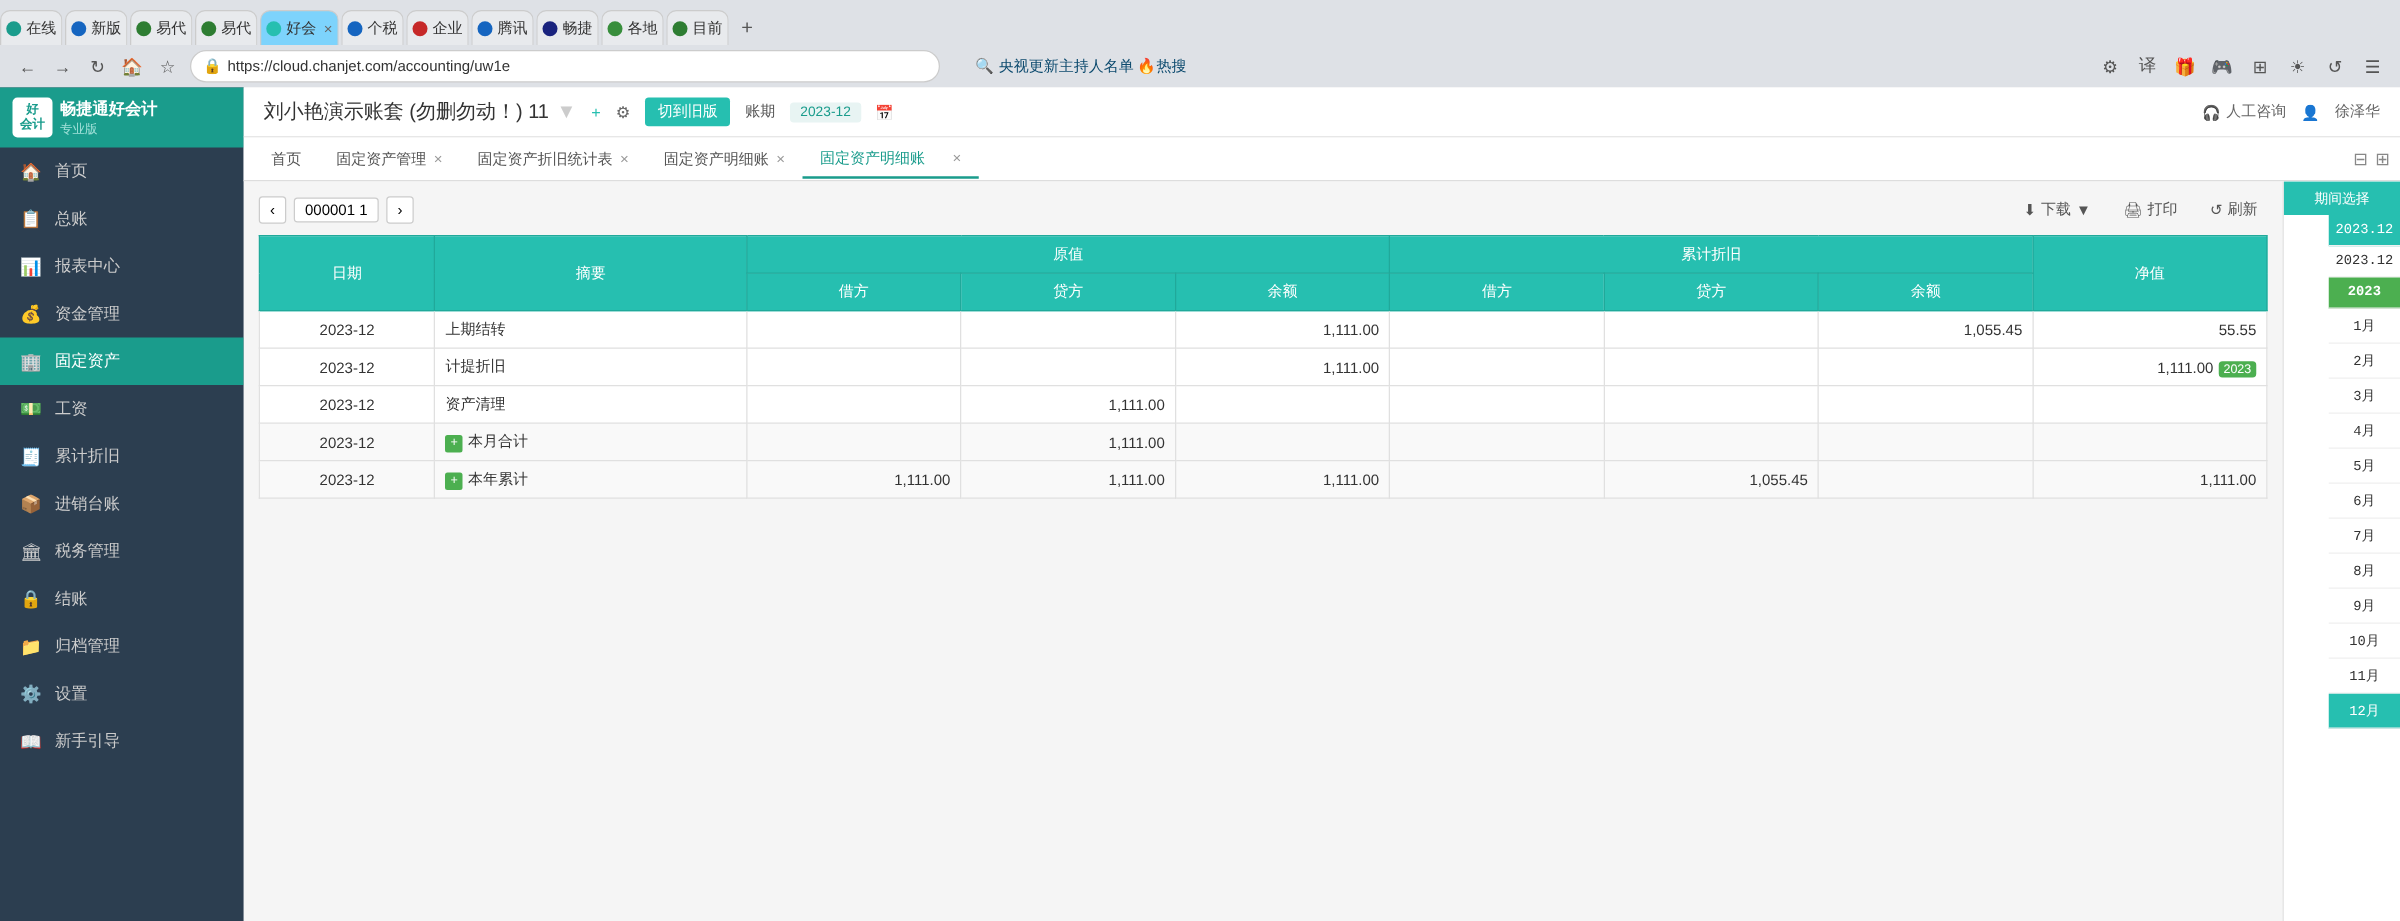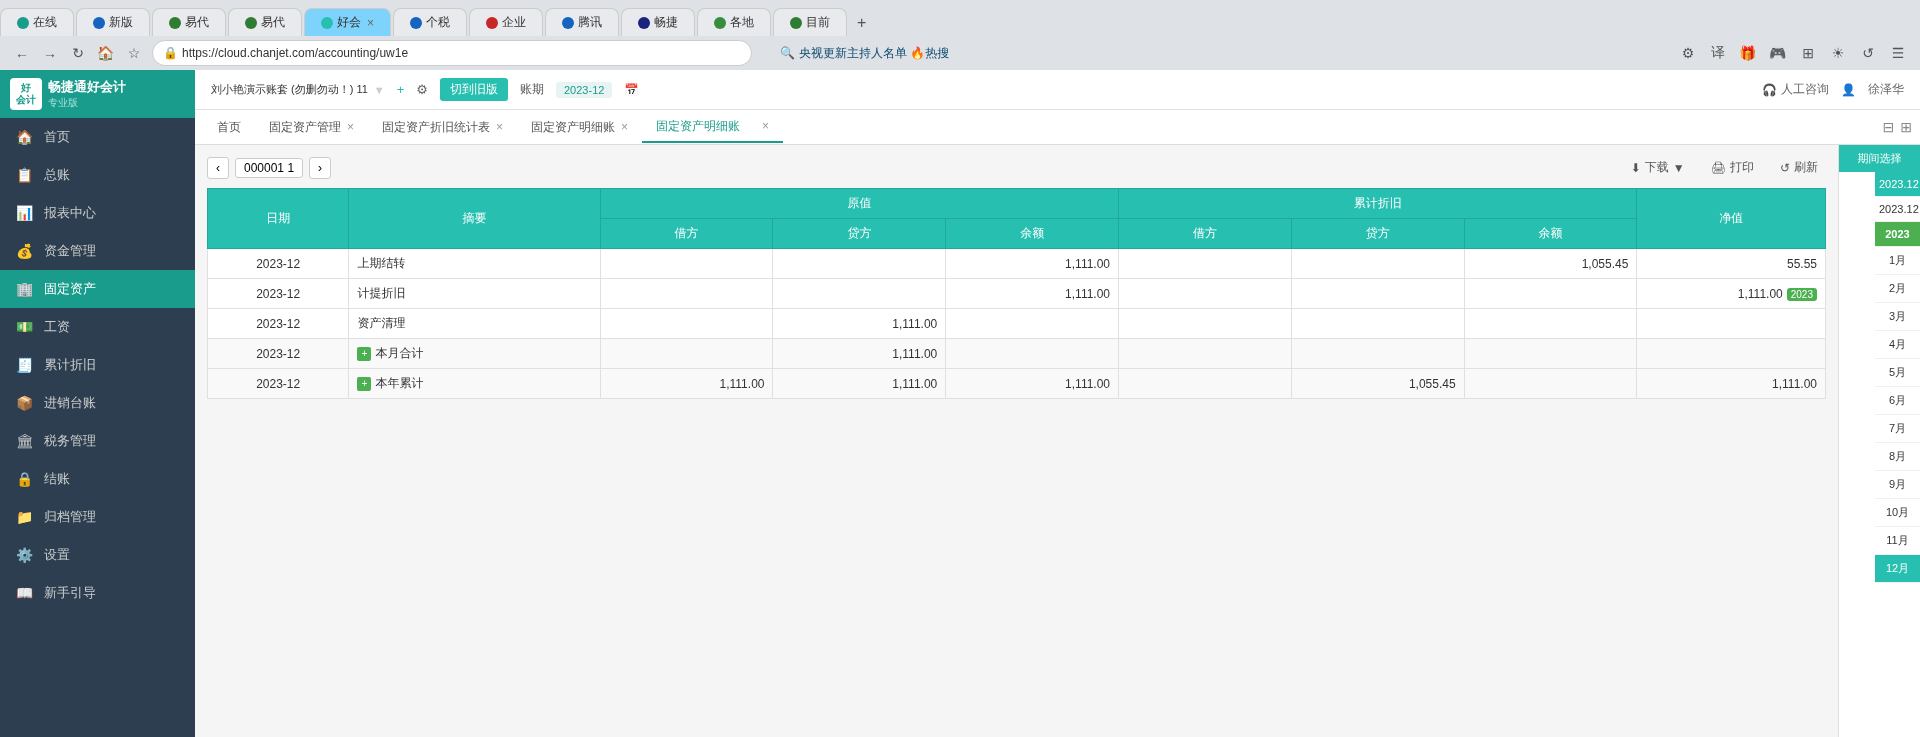--- a/index.html
+++ b/index.html
@@ -1,21 +1,21 @@
 <!DOCTYPE html>
 <html><head>
   <meta charset="utf-8">
   <style>
     * { margin: 0; padding: 0; box-sizing: border-box; }
     body { font-family: 'Microsoft YaHei', Arial, sans-serif; font-size: 12px; background: #f0f0f0; width: 1920px; height: 737px; overflow: hidden; }
 
     
     .browser-chrome { background: #dee1e6; height: 70px; }
     .tab-bar { display: flex; align-items: flex-end; height: 36px; background: #dee1e6; padding: 0 0 0 0; }
-    .tab { display: flex; align-items: center; padding: 0 16px; height: 28px; background: #e8eaed; border-radius: 8px 8px 0 0; margin-right: 2px; font-size: 12px; color: #333; cursor: pointer; border: 1px solid #ccc; border-bottom: none; white-space: nowrap; }
+    .tab { display: flex; align-items: center; padding: 0 4px; height: 28px; background: #e8eaed; border-radius: 8px 8px 0 0; margin-right: 2px; font-size: 12px; color: #333; cursor: pointer; border: 1px solid #ccc; border-bottom: none; white-space: nowrap; }
     .tab.active { background: #7dd3fc; z-index: 1; }
     .tab .close-btn { margin-left: 6px; color: #666; cursor: pointer; }
     .tab-new { padding: 4px 8px; cursor: pointer; font-size: 16px; color: #555; }
 
     .address-bar { display: flex; align-items: center; height: 34px; background: #dee1e6; padding: 4px 12px; gap: 8px; }
     .nav-btn { width: 20px; height: 20px; display: flex; align-items: center; justify-content: center; cursor: pointer; color: #555; font-size: 14px; }
     .url-bar { flex: 1; max-width: 600px; background: #fff; border-radius: 16px; height: 26px; display: flex; align-items: center; padding: 0 10px; font-size: 12px; color: #333; border: 1px solid #ccc; }
     .search-bar { display: flex; align-items: center; gap: 4px; margin-left: 20px; font-size: 12px; color: #333; }
     .toolbar-right { margin-left: auto; display: flex; align-items: center; gap: 10px; }
     .toolbar-icon { width: 20px; height: 20px; display: flex; align-items: center; justify-content: center; cursor: pointer; color: #555; font-size: 14px; }
@@ -33,21 +33,21 @@
     .sidebar-nav { flex: 1; overflow-y: auto; }
     .nav-item { display: flex; align-items: center; padding: 10px 16px; color: #ccc; cursor: pointer; gap: 10px; font-size: 13px; }
     .nav-item.active { background: #1a9c8c; color: #fff; }
     .nav-icon { width: 18px; height: 18px; display: flex; align-items: center; justify-content: center; font-size: 14px; }
 
     
     .main-content { flex: 1; display: flex; flex-direction: column; background: #f5f5f5; }
 
     
     .app-header { background: #fff; border-bottom: 1px solid #e0e0e0; padding: 0 16px; height: 40px; display: flex; align-items: center; gap: 12px; }
-    .user-info { display: flex; align-items: center; gap: 6px; font-size: 11px; color: #333; }
+    .user-info { display: flex; align-items: center; gap: 6px; font-size: 16px; color: #333; }
     .period-badge { background: #e8f4f3; color: #1a9c8c; padding: 2px 8px; border-radius: 3px; font-size: 11px; }
     .header-btn { padding: 3px 10px; border: 1px solid #ccc; border-radius: 3px; background: #fff; font-size: 12px; cursor: pointer; color: #333; }
     .header-right { margin-left: auto; display: flex; align-items: center; gap: 12px; font-size: 12px; color: #666; }
 
     
     .page-tabs { display: flex; align-items: center; background: #fff; border-bottom: 1px solid #ddd; padding: 0 8px; height: 35px; }
     .page-tab { padding: 6px 14px; cursor: pointer; font-size: 12px; color: #555; white-space: nowrap; display: flex; align-items: center; gap: 4px; }
     .page-tab.active { color: #1a9c8c; border-bottom: 2px solid #1a9c8c; gap: 20px; }
     .page-tab .tab-close { color: #999; cursor: pointer; margin-left: 2px; }
     .tab-expand-btn { margin-left: auto; cursor: pointer; display: flex; gap: 4px; }
@@ -67,21 +67,21 @@
     
     .ledger-table { width: 100%; border-collapse: collapse; background: #fff; }
     .ledger-table th { background: #26bfb0; color: #fff; text-align: center; padding: 6px 8px; font-size: 12px; border: 1px solid #20a99a; font-weight: normal; }
     .ledger-table td { border: 1px solid #e0e0e0; padding: 6px 8px; font-size: 12px; color: #333; text-align: center; }
     .ledger-table td.number { text-align: right; }
     .ledger-table td.left { text-align: left; }
     .summary-row td { background: #f9f9f9; font-weight: normal; }
     .row-icon { display: inline-block; width: 14px; height: 14px; background: #4caf50; border-radius: 2px; margin-right: 4px; font-size: 10px; color: #fff; text-align: center; line-height: 14px; }
 
     
-    .period-panel { width: 82px; background: #fff; border-left: 1px solid #e0e0e0; display: flex; flex-direction: column; overflow-y: auto; }
+    .period-panel { width: 94px; background: #fff; border-left: 1px solid #e0e0e0; display: flex; flex-direction: column; overflow-y: auto; font-family: Liberation Mono, monospace; }
     .period-header { background: #26bfb0; color: #fff; text-align: center; padding: 6px 4px; font-size: 11px; }
     .period-item { padding: 6px 4px; text-align: center; font-size: 11px; cursor: pointer; border-bottom: 1px solid #f0f0f0; color: #333; margin-left: 36px; }
     .period-item.active { background: #26bfb0; color: #fff; }
     .period-item.highlight { background: #26bfb0; color: #fff; }
 
     
     .year-badge { background: #4caf50; color: #fff; border-radius: 3px; padding: 1px 4px; font-size: 10px; margin-left: 4px; }
 
     .header-divider { color: #ccc; }
 

